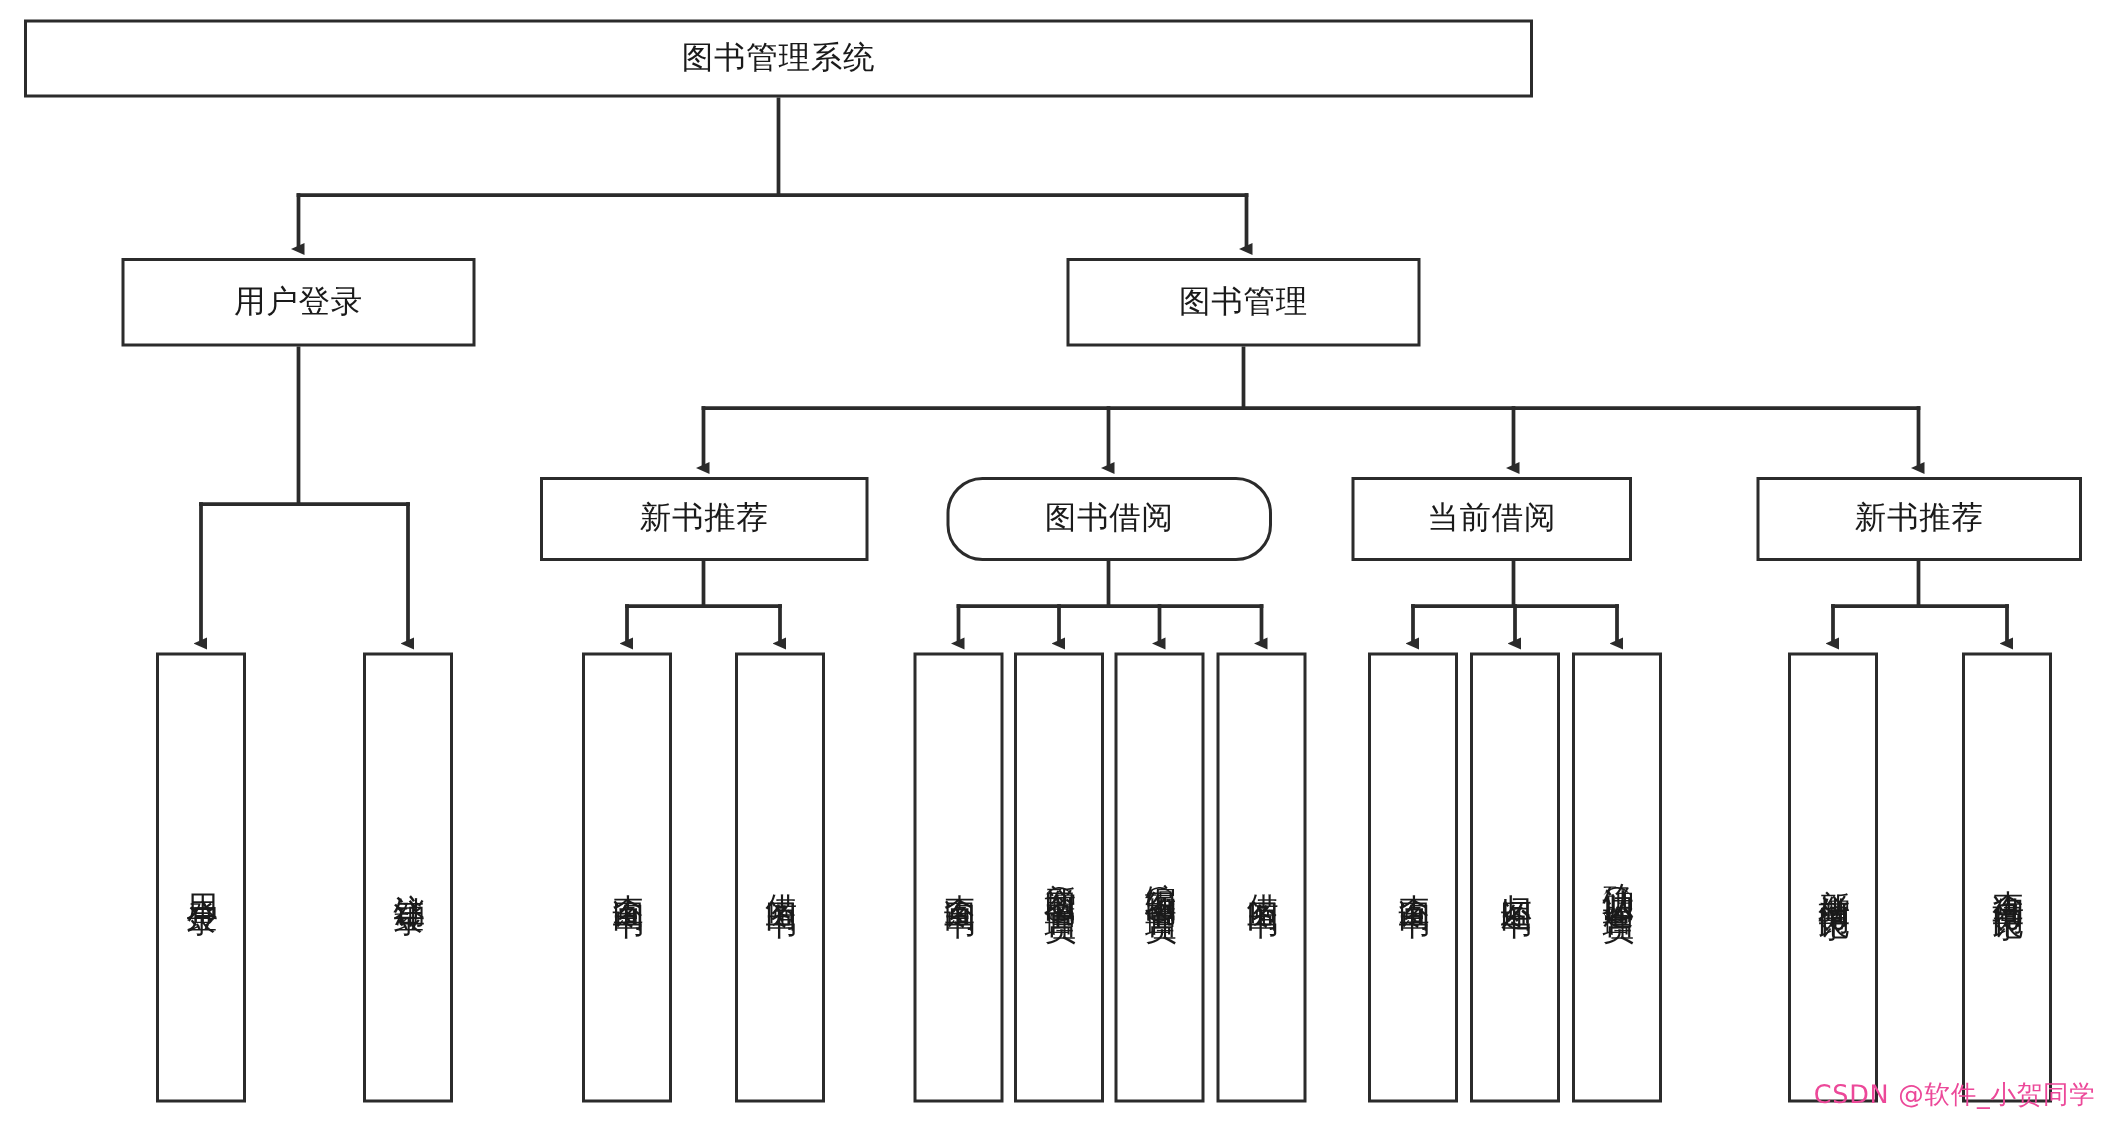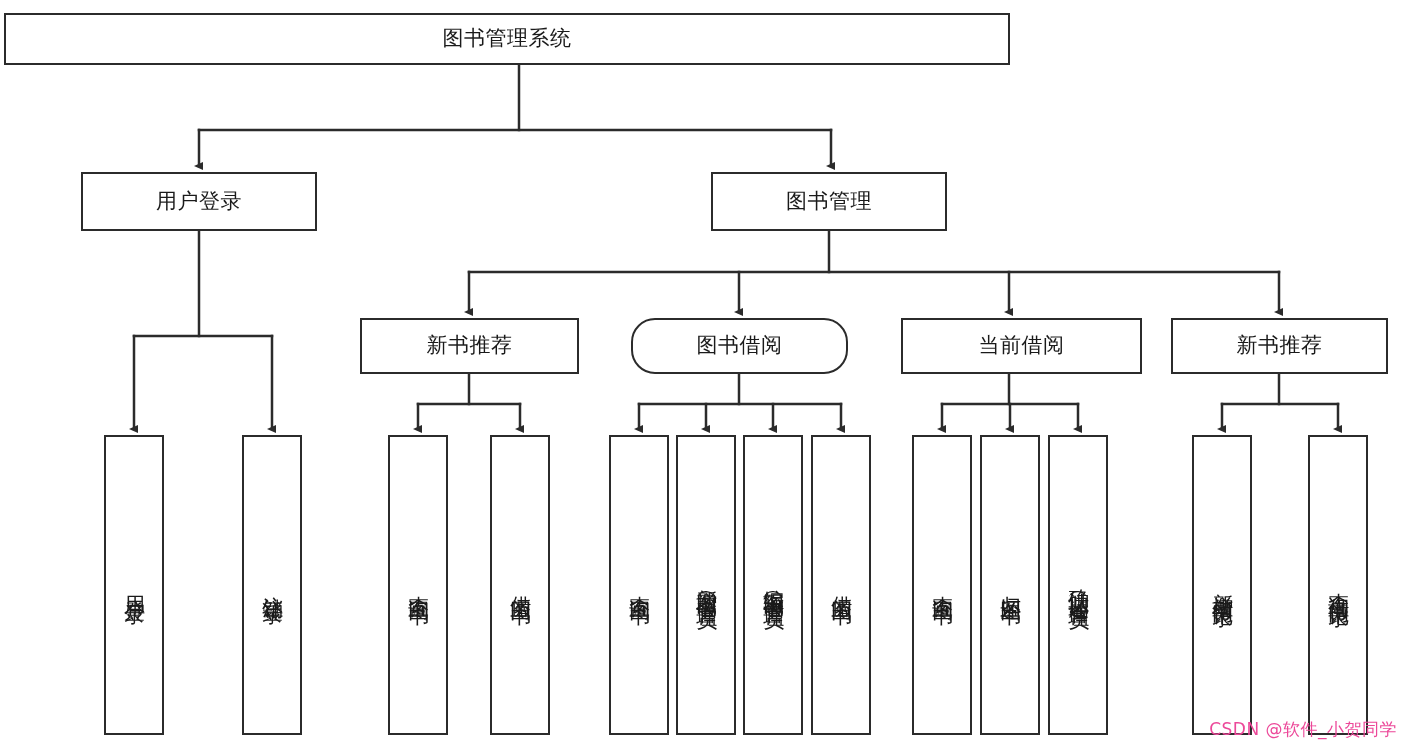--- a/index.html
+++ b/index.html
@@ -112,41 +112,41 @@
       <path d="M1010,404 L1010,429" marker-end="url(#arrow)"></path>
       <path d="M1078,404 L1078,429" marker-end="url(#arrow)"></path>
 
       <path d="M1279,374 L1279,404"></path>
       <path d="M1222,404 L1338,404"></path>
       <path d="M1222,404 L1222,429" marker-end="url(#arrow)"></path>
       <path d="M1338,404 L1338,429" marker-end="url(#arrow)"></path>
     </g>
   </svg>
 
-  <div class="node h" style="left:4px; top:13px; width:1006px; height:52px;">
+  <div class="node h" style="left:16px; top:13px; width:1006px; height:52px;">
     <span>图书管理系统</span>
   </div>
 
   <div class="node h" style="left:81px; top:172px; width:236px; height:59px;">
     <span>用户登录</span>
   </div>
 
   <div class="node h" style="left:360px; top:318px; width:219px; height:56px;">
     <span>新书推荐</span>
   </div>
 
   <div class="node h" style="left:711px; top:172px; width:236px; height:59px;">
     <span>图书管理</span>
   </div>
 
   <div class="node h" style="left:631px; top:318px; width:217px; height:56px;border-radius:24px;">
     <span>图书借阅</span>
   </div>
 
-  <div class="node h" style="left:901px; top:318px; width:241px; height:56px;">
+  <div class="node h" style="left:901px; top:318px; width:187px; height:56px;">
     <span>当前借阅</span>
   </div>
 
   <div class="node h" style="left:1171px; top:318px; width:217px; height:56px;">
     <span>新书推荐</span>
   </div>
 
   <div class="node v" style="left:104px; top:435px; width:60px; height:300px;">
     <span class="vtext">用户登录</span>
   </div>

